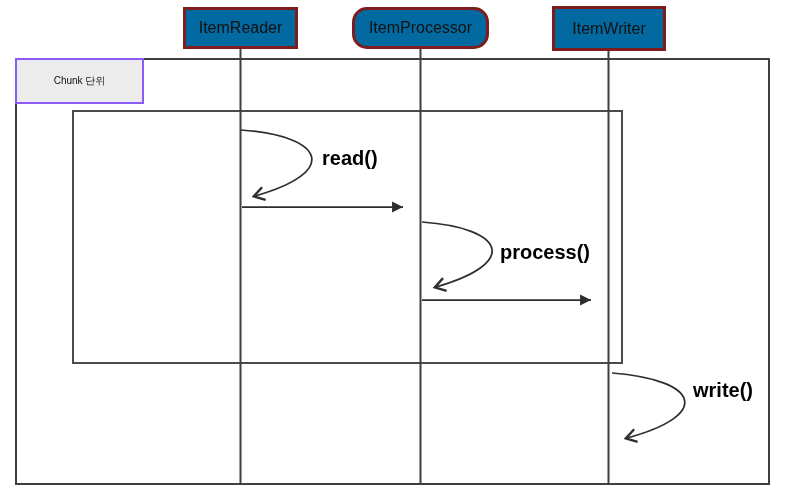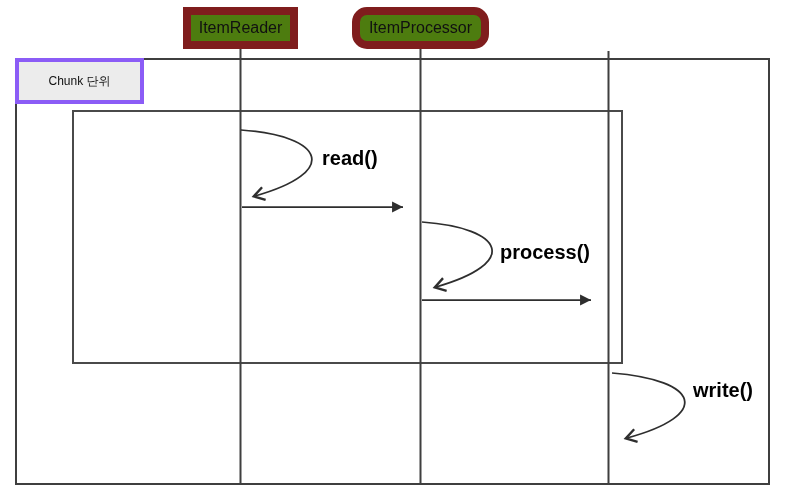--- a/index.html
+++ b/index.html
@@ -9,30 +9,30 @@
     background:#ffffff;
     font-family:"Liberation Sans","DejaVu Sans",sans-serif;
     overflow:hidden;
   }
   .abs { position:absolute; box-sizing:border-box; }
 
   
   .frame { border:2px solid #3f3f3f; background:transparent; }
   .frame-label {
     background:#ececec;
-    border:4px solid #8b5cf6;
+    border:2px solid #8b5cf6;
     display:flex; align-items:center; justify-content:center;
-    font-size:12px; color:#111111;
+    font-size:10px; color:#111111;
     z-index:3;
   }
 
   
   .participant {
-    background:#4d7c0f;
-    border:8px solid #7f1d1d;
+    background:#0369a1;
+    border:3px solid #7f1d1d;
     display:flex; align-items:center; justify-content:center;
     font-size:16px; color:#111111;
     z-index:4;
   }
 
   
   .wires { position:absolute; left:0; top:0; z-index:2; }
 
   
   .msg-label {
@@ -51,20 +51,23 @@
     <span>Chunk 단위</span>
   </div>
 
   <div class="abs frame" style="left:72px; top:110px; width:551px; height:254px; border-color:#4a4a4a;"></div>
 
   <div class="abs participant" style="left:183px; top:7px; width:115px; height:42px;">
     <span>ItemReader</span>
   </div>
   <div class="abs participant" style="left:352px; top:7px; width:137px; height:42px;border-radius:15px;">
     <span>ItemProcessor</span>
+  </div>
+  <div class="abs participant" style="left:552px; top:6px; width:114px; height:45px;">
+    <span>ItemWriter</span>
   </div>
 
   <svg class="wires" width="800" height="500" viewBox="0 0 800 500">
     <defs>
       <marker id="solidArrow" viewBox="0 0 12 12" refX="11" refY="6" markerWidth="7.5" markerHeight="7.5" orient="auto">
         <path d="M1 1 L11 6 L1 11 Z" fill="#2e2e2e"></path>
       </marker>
       <marker id="openArrow" viewBox="0 0 12 12" refX="9" refY="6" markerWidth="9" markerHeight="9" orient="auto">
         <path d="M2 1 L10 6 L2 11" fill="none" stroke="#2e2e2e" stroke-width="1.8"></path>
       </marker>

